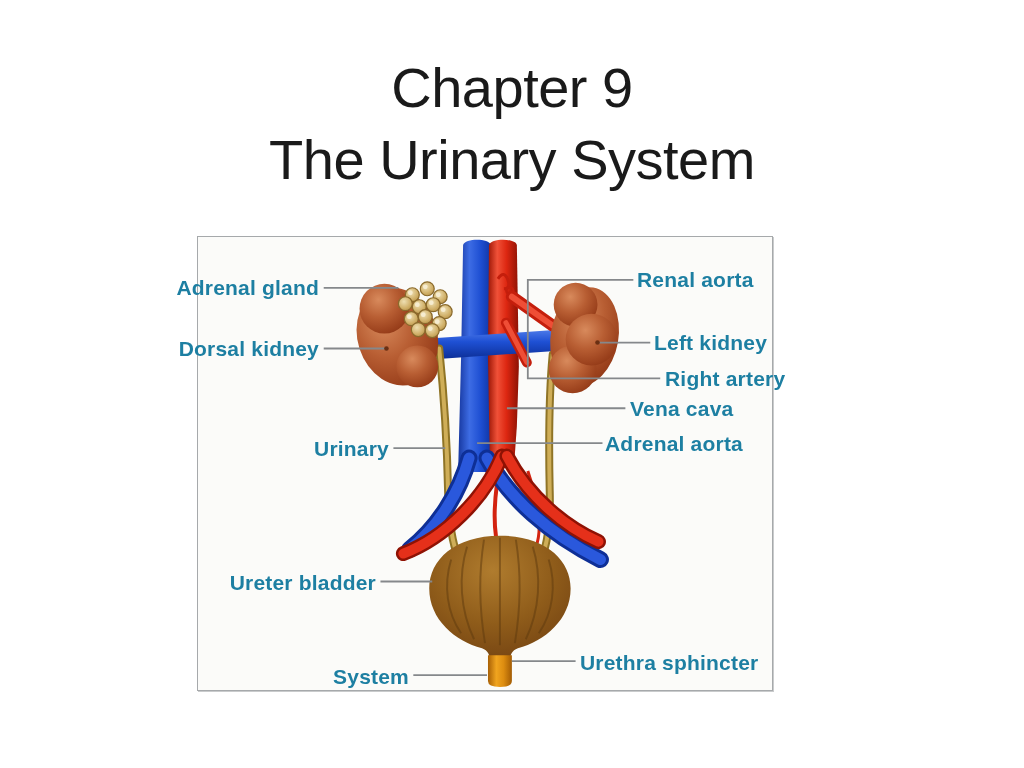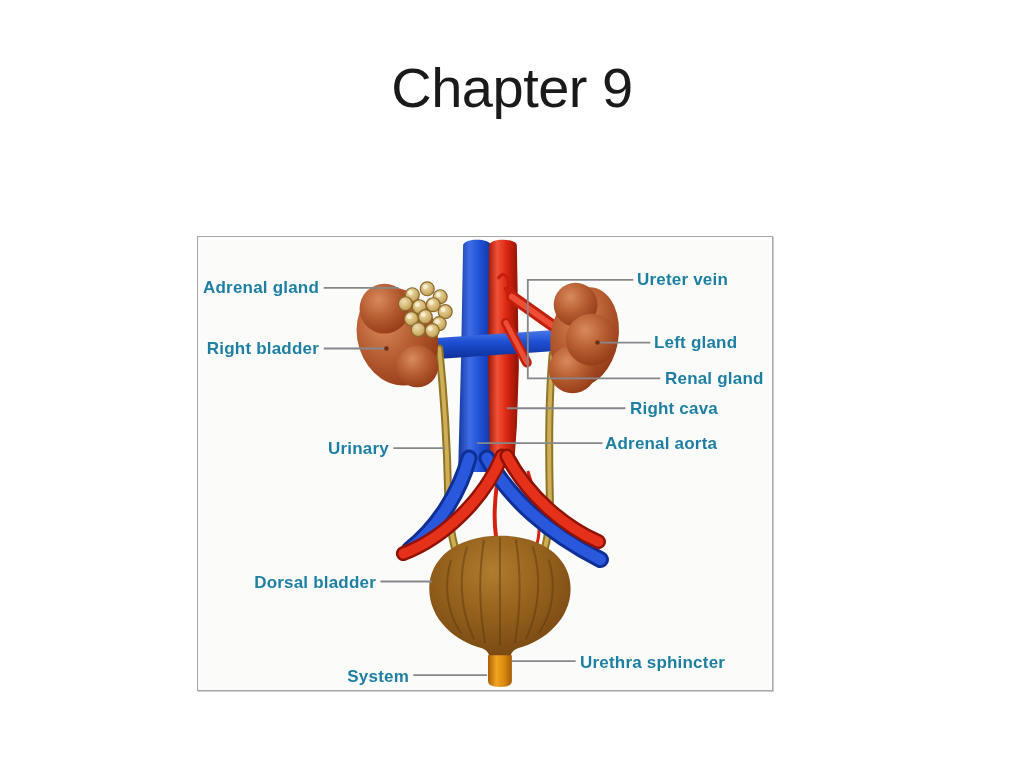--- a/index.html
+++ b/index.html
@@ -24,33 +24,34 @@
   .diagram{
     position:absolute;left:197px;top:236px;width:576px;height:455px;
     background:var(--panel-background);
     border:1px solid var(--panel-border);
     box-shadow:1px 1px 0 #c9cbcc;
   }
   .diagram svg{position:absolute;left:0;top:0;width:100%;height:100%;}
   .lbl{
     position:absolute;white-space:nowrap;
     color:var(--label-text);
-    font-size:17px;font-weight:700;line-height:18px;
+    font-size:21px;font-weight:700;line-height:18px;
     letter-spacing:0.2px;
   }
   .leader{stroke:var(--leader-line);stroke-width:1.8;fill:none;}
   .leader-dot{fill:#6b2f12;stroke:none;}
 </style>
 </head>
 <body>
 
 <div class="slide">
 
   <div class="title">
     <div>Chapter 9</div>
+    <div>The Urinary System</div>
   </div>
 
   <div class="diagram">
 
     <svg viewBox="0 0 576 455">
       <defs>
         <linearGradient id="tubeBlue" x1="0" y1="0" x2="1" y2="0">
           <stop offset="0" stop-color="#16379f"></stop>
           <stop offset="0.3" stop-color="#3d6ce4"></stop>
           <stop offset="0.6" stop-color="#1d4ed2"></stop>
@@ -201,26 +202,26 @@
         <path class="leader" d="M437,43 H331 V142 H464"></path>
         <path class="leader" d="M454,106 H401"></path>
         <circle class="leader-dot" cx="401" cy="106" r="2.3"></circle>
         <path class="leader" d="M429,172 H310"></path>
         <path class="leader" d="M406,207 H280"></path>
         <path class="leader" d="M379,426 H315"></path>
       </g>
     </svg>
 
     <div class="lbl" style="right:453px;top:42px">Adrenal gland</div>
-    <div class="lbl" style="right:453px;top:103px">Right bladder</div>
+    <div class="lbl" style="right:453px;top:103px">Dorsal kidney</div>
     <div class="lbl" style="right:383px;top:203px">Urinary</div>
-    <div class="lbl" style="right:396px;top:337px">Dorsal bladder</div>
+    <div class="lbl" style="right:396px;top:337px">Ureter bladder</div>
     <div class="lbl" style="right:363px;top:431px">System</div>
 
-    <div class="lbl" style="left:439px;top:34px">Ureter vein</div>
-    <div class="lbl" style="left:456px;top:97px">Left gland</div>
-    <div class="lbl" style="left:467px;top:133px">Renal gland</div>
-    <div class="lbl" style="left:432px;top:163px">Right cava</div>
+    <div class="lbl" style="left:439px;top:34px">Renal aorta</div>
+    <div class="lbl" style="left:456px;top:97px">Left kidney</div>
+    <div class="lbl" style="left:467px;top:133px">Right artery</div>
+    <div class="lbl" style="left:432px;top:163px">Vena cava</div>
     <div class="lbl" style="left:407px;top:198px">Adrenal aorta</div>
     <div class="lbl" style="left:382px;top:417px">Urethra sphincter</div>
 
   </div>
 </div>
 
 </body></html>

